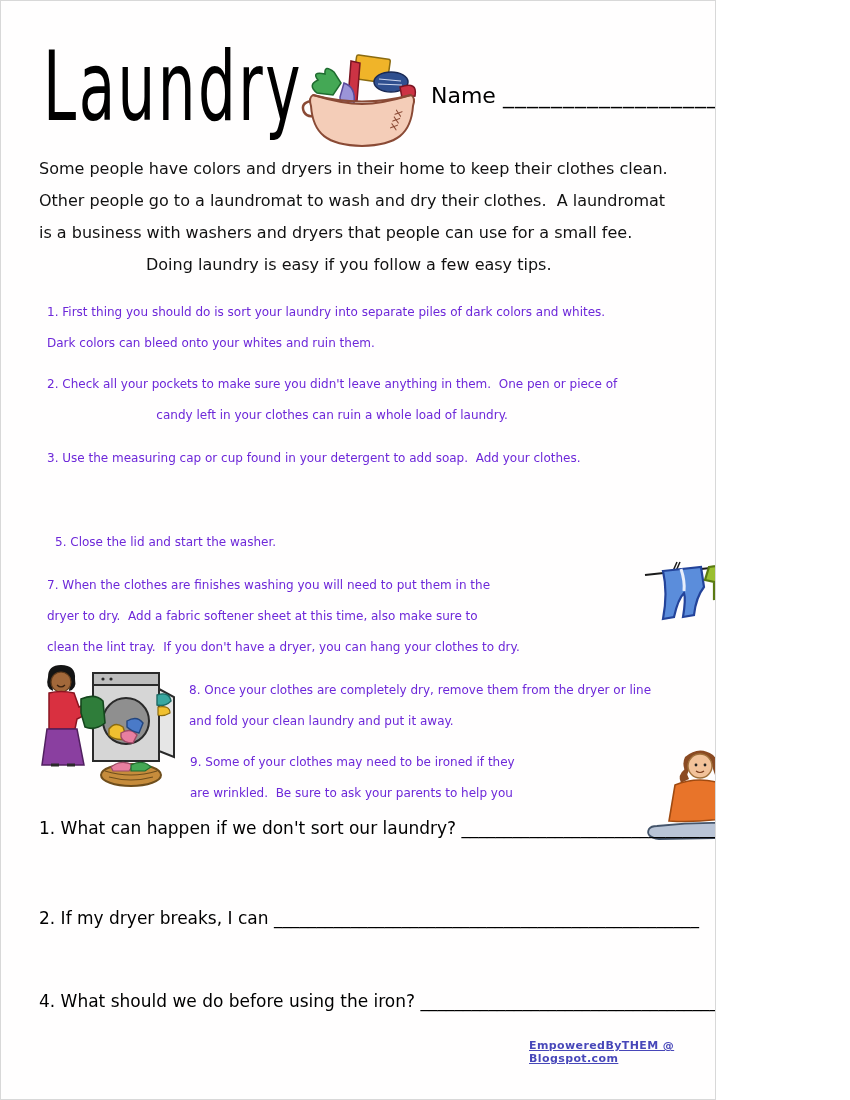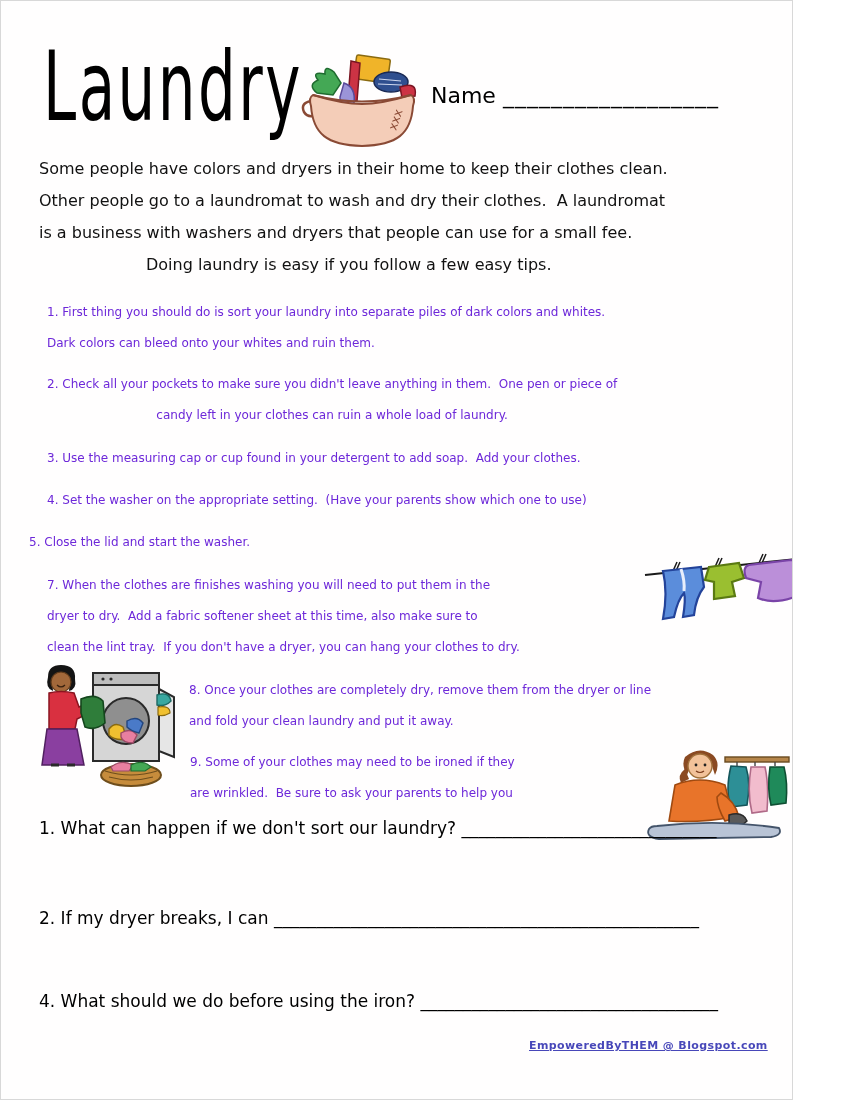--- a/index.html
+++ b/index.html
@@ -3,21 +3,21 @@
 <meta charset="utf-8">
 <style>
   * { margin:0; padding:0; box-sizing:border-box; }
   html,body { background:#ffffff; }
   body {
     width:850px; height:1100px;
     font-family:"DejaVu Sans", sans-serif;
     color:#141414;
   }
   .page {
-    position:relative; width:793px; height:1100px;
+    position:relative; width:716px; height:1100px;
     background:#fffefe; overflow:hidden;
     border:1px solid #d8d8d8;
   }
   .abs { position:absolute; }
   .tline, .qline, .pre { white-space:pre; }
 
   
   .title {
     font-size:96px; font-weight:400; line-height:1.1;
     letter-spacing:4px;
@@ -87,25 +87,22 @@
 
   <div class="abs tip" style="left:38px; top:368px;text-align:center;">
     <div class="tline">2. Check all your pockets to make sure you didn't leave anything in them.  One pen or piece of</div>
     <div class="tline">candy left in your clothes can ruin a whole load of laundry.</div>
   </div>
 
   <div class="abs tip" style="left:38px; top:442px;">
     <div class="tline">3. Use the measuring cap or cup found in your detergent to add soap.  Add your clothes.</div>
   </div>
 
-  <div class="abs tip" style="left:38px; top:484px;">
-    <div class="tline">4. Set the washer on the appropriate setting.  (Have your parents show which one to use)</div>
-  </div>
 
-  <div class="abs tip" style="left:20px; top:526px;">
+  <div class="abs tip" style="left:46px; top:526px;">
     <div class="tline">5. Close the lid and start the washer.</div>
   </div>
 
   <div class="abs tip" style="left:38px; top:569px;">
     <div class="tline">7. When the clothes are finishes washing you will need to put them in the</div>
     <div class="tline">dryer to dry.  Add a fabric softener sheet at this time, also make sure to</div>
     <div class="tline">clean the lint tray.  If you don't have a dryer, you can hang your clothes to dry.</div>
   </div>
 
   <svg class="abs" style="left:642px; top:550px;" width="175" height="85" viewBox="0 0 175 85">

